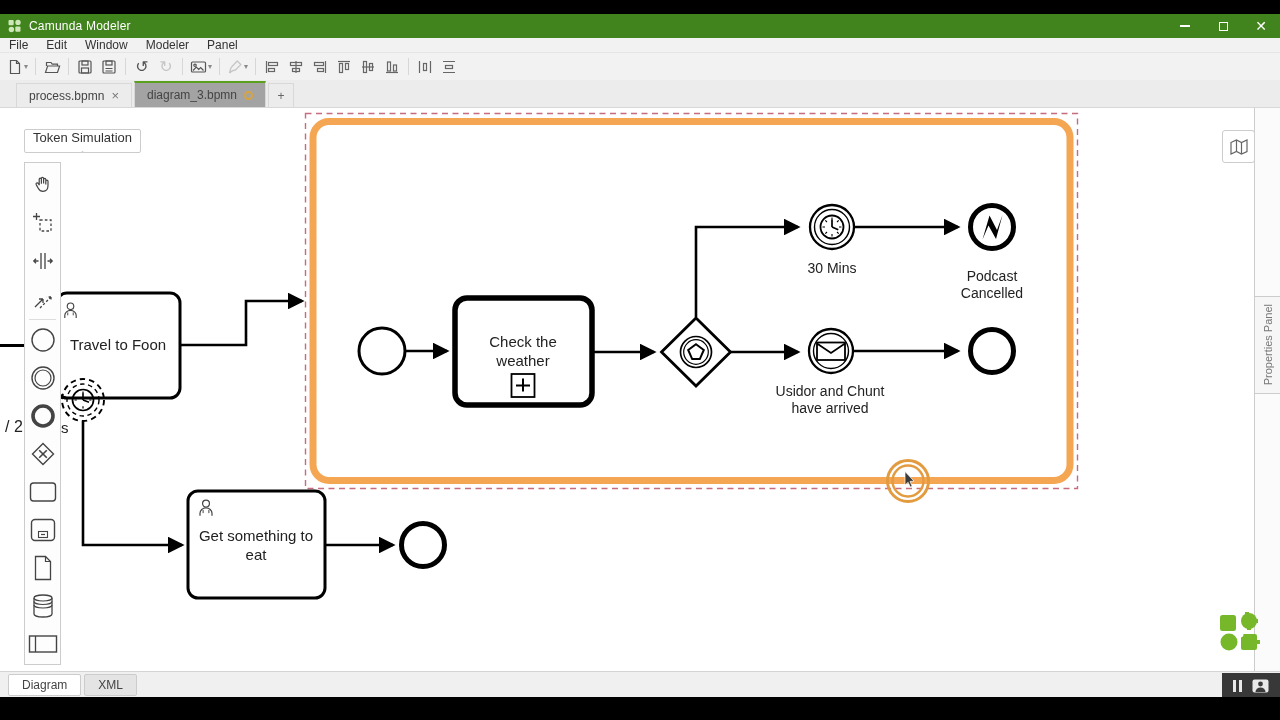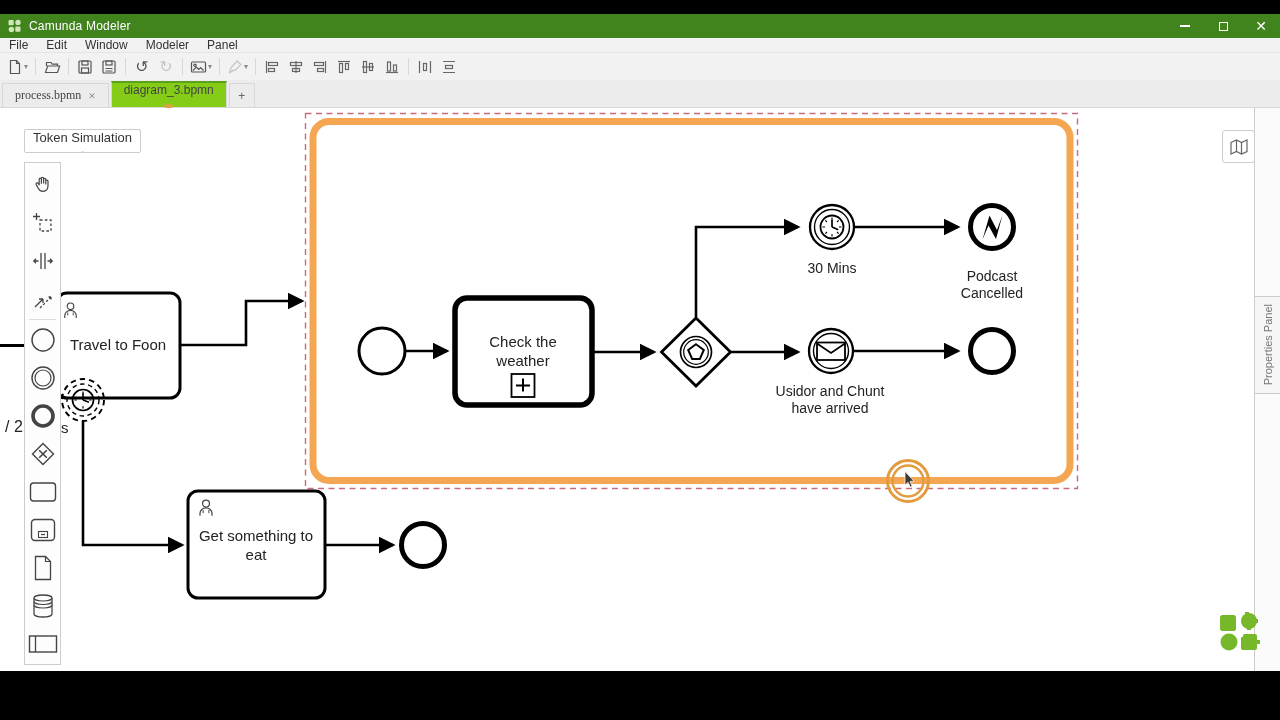--- a/index.html
+++ b/index.html
@@ -29,22 +29,22 @@
   .tb-btn { height:24px; min-width:24px; display:flex; align-items:center; justify-content:center; gap:1px; padding:0 3px; }
   .tb-btn svg { display:block; }
   .tb-caret { font-size:8px; color:#8a8a8a; }
   .tb-sep { width:1px; height:17px; background:#d7d7d7; margin:0 4px; }
   .tb-glyph { font-size:16px; color:#555; line-height:16px; }
   .tb-glyph.disabled { color:#c6c6c6; }
 
   
   .tabbar { position:absolute; left:0; top:80px; width:1280px; height:28px; background:#ececec; display:flex; align-items:flex-end; border-bottom:1px solid #d8d8d8; }
   .tab { height:24px; display:flex; align-items:center; gap:7px; padding:0 12px; font-size:12px; color:#444; background:#ececec; border:1px solid #d8d8d8; border-bottom:none; margin-right:2px; }
-  .tab.first { margin-left:2px;font-family:Liberation Serif, serif; }
-  .tab.active { background:#84cc16; border-top:2px solid #5ca11e; height:26px;flex-direction:column; }
+  .tab.first { margin-left:16px; }
+  .tab.active { background:#a3a3a3; border-top:2px solid #5ca11e; height:26px; }
   .tab-close { color:#777; font-size:13px; }
   .tab-dirty { width:9px; height:9px; border:2px solid #d9a43f; border-radius:50%; }
   .tab.newtab { width:26px; justify-content:center; color:#666; padding:0; }
 
   
   .workspace { position:absolute; left:0; top:108px; width:1280px; height:563px; background:#fff; }
   .bpmn-svg { position:absolute; left:0; top:0; }
   .bpmn-svg text { font-family:"Liberation Sans", sans-serif; fill:#222; }
 
   
@@ -456,15 +456,30 @@
           <rect x="36" y="9" width="4" height="4"></rect>
           <rect x="29" y="16" width="4" height="4"></rect>
         <circle cx="11" cy="32" r="8.5"></circle>
         <rect x="23" y="24" width="16" height="16" rx="2"></rect>
         <circle cx="22" cy="24" r="3.5" fill="#fff"></circle>
         <rect x="36" y="30" width="6" height="4"></rect>
       </g>
     </svg>
   </div>
 
+  <div class="statusbar">
+    <span class="foot-tab active">Diagram</span>
+    <span class="foot-tab">XML</span>
+    <div class="recorder">
+      <div class="rec-pause">
+          <span></span>
+          <span></span>
+        </div>
+      <svg width="17" height="14" viewBox="0 0 17 14">
+        <rect x="0.5" y="0.5" width="16" height="13" rx="2" fill="#e8e8e8"></rect>
+        <circle cx="8.5" cy="5" r="2.4" fill="#3a3a3a"></circle>
+        <path d="M3.5 13 a5 4.5 0 0 1 10 0 z" fill="#3a3a3a"></path>
+      </svg>
+    </div>
+  </div>
 
   <div class="bar-black-bottom"></div>
 </div>
 
 </body></html>

